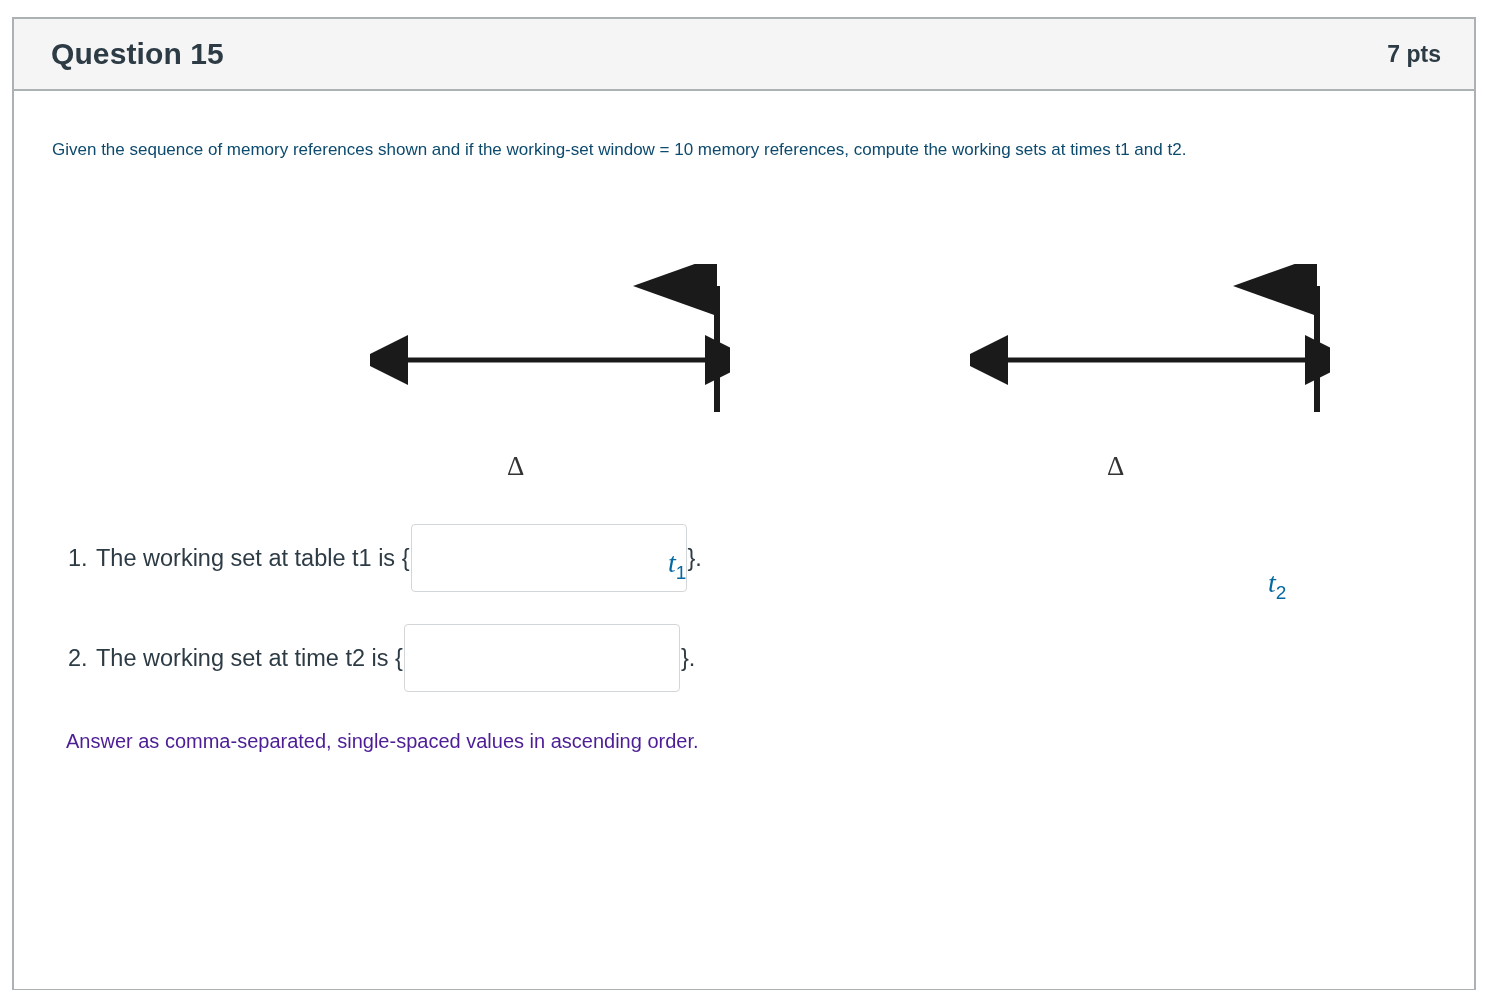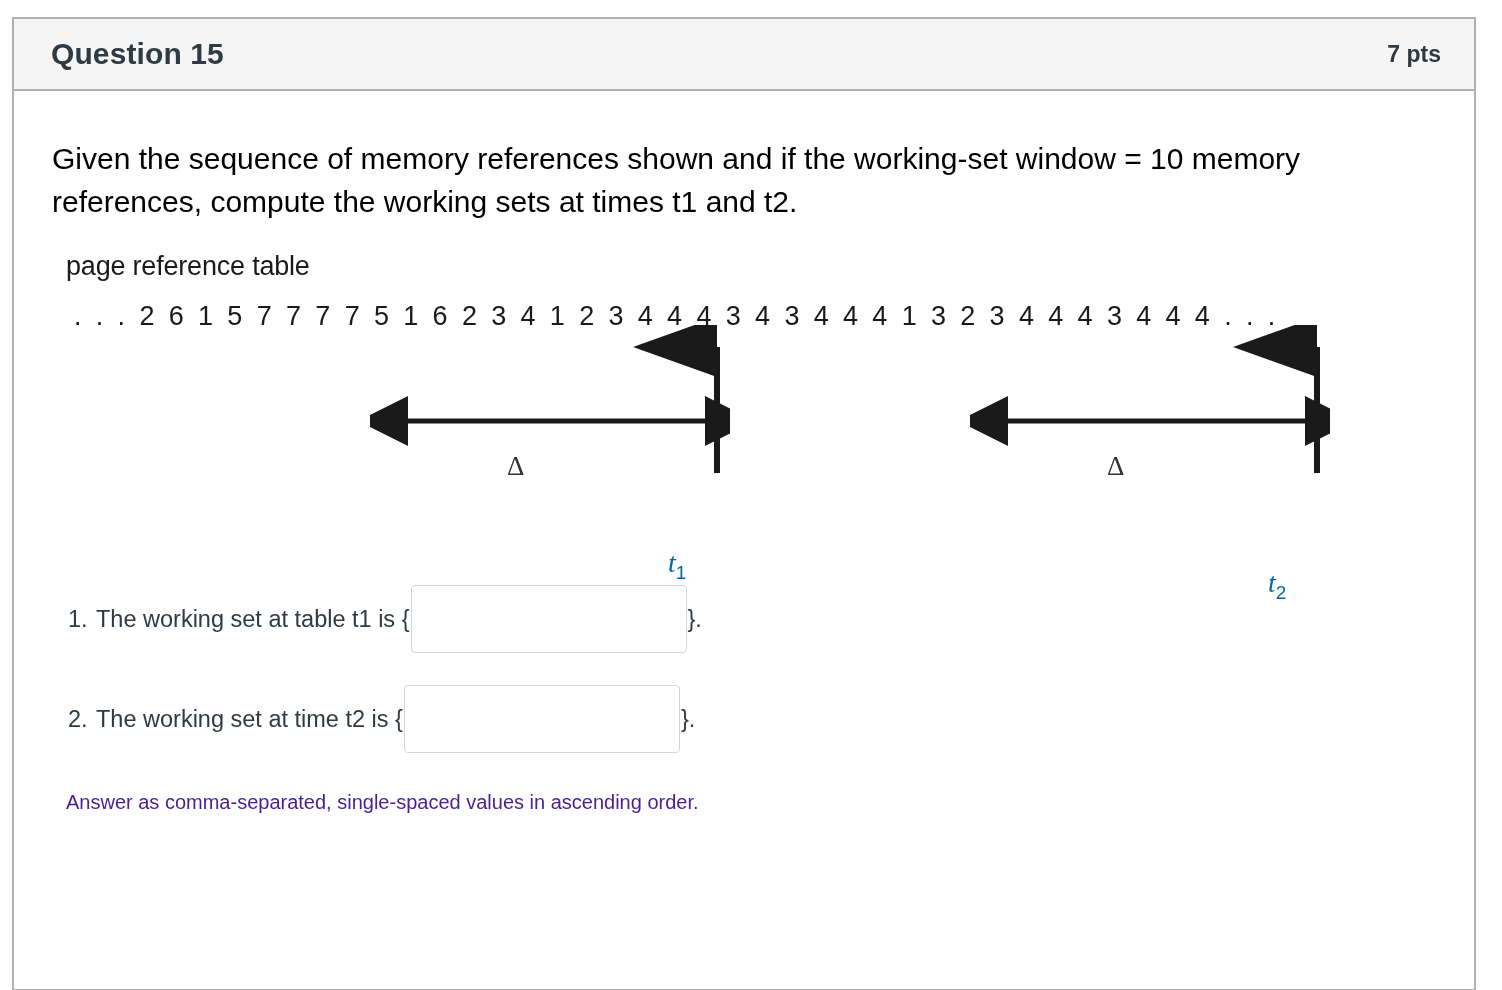--- a/index.html
+++ b/index.html
@@ -46,23 +46,23 @@
     font-size: 23px;
     font-weight: bold;
     color: #2d3b45;
   }
 
   #question-body {
     padding: 47px 38px 0 38px;
   }
 
   .prompt-text {
-    font-size: 30px;
+    font-size: 17px;
     line-height: 1.42;
-    color: #000000;
+    color: #0c4a6e;
     max-width: 1340px;
     margin: 0;
   }
 
   
   #figure {
     position: relative;
     margin-top: 28px;
     width: 1340px;
     height: 290px;
@@ -181,23 +181,21 @@
     <div id="question-title">Question 15</div>
     <div id="question-points">7 pts</div>
   </div>
 
   <div id="question-body">
 
     <p class="prompt-text">Given the sequence of memory references shown and if the working-set window = 10 memory references, compute the working sets at times t1 and t2.</p>
 
     <div id="figure">
 
-      <div id="figure-caption">page reference table</div>
-
-      <div id="ref-sequence">. . . 2 6 1 5 7 7 7 7 5 1 6 2 3 4 1 2 3 4 4 4 3 4 3 4 4 4 1 3 2 3 4 4 4 3 4 4 4 . . .</div>
+
 
       <svg id="marker-t1-svg" class="marker-svg" width="360" height="190" viewBox="0 0 360 190">
         <defs>
           <marker id="arrL1" markerWidth="12" markerHeight="12" refX="10" refY="5" orient="auto">
             <path d="M10,0 L0,5 L10,10 z" fill="#1a1a1a"></path>
           </marker>
           <marker id="arrR1" markerWidth="12" markerHeight="12" refX="2" refY="5" orient="auto">
             <path d="M0,0 L10,5 L0,10 z" fill="#1a1a1a"></path>
           </marker>
           <marker id="arrU1" markerWidth="14" markerHeight="16" refX="5" refY="14" orient="auto">

